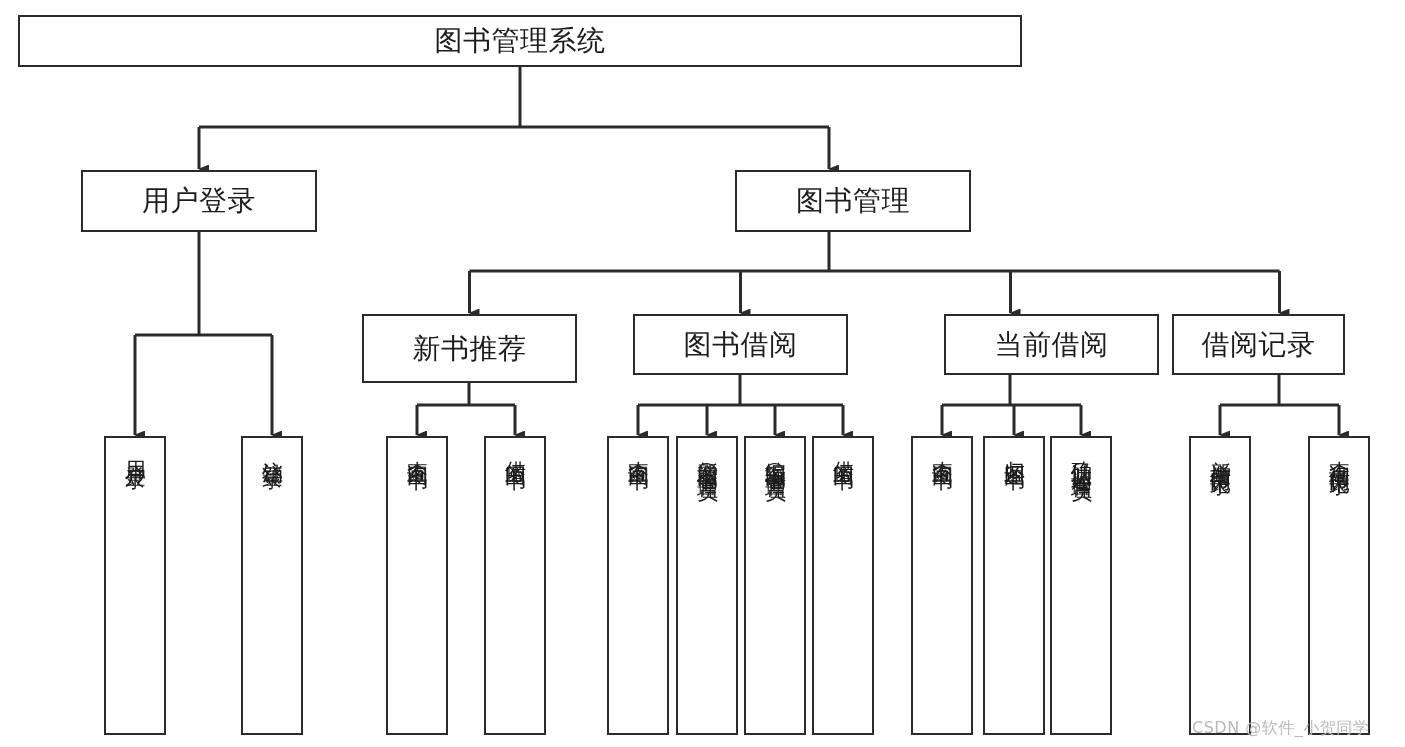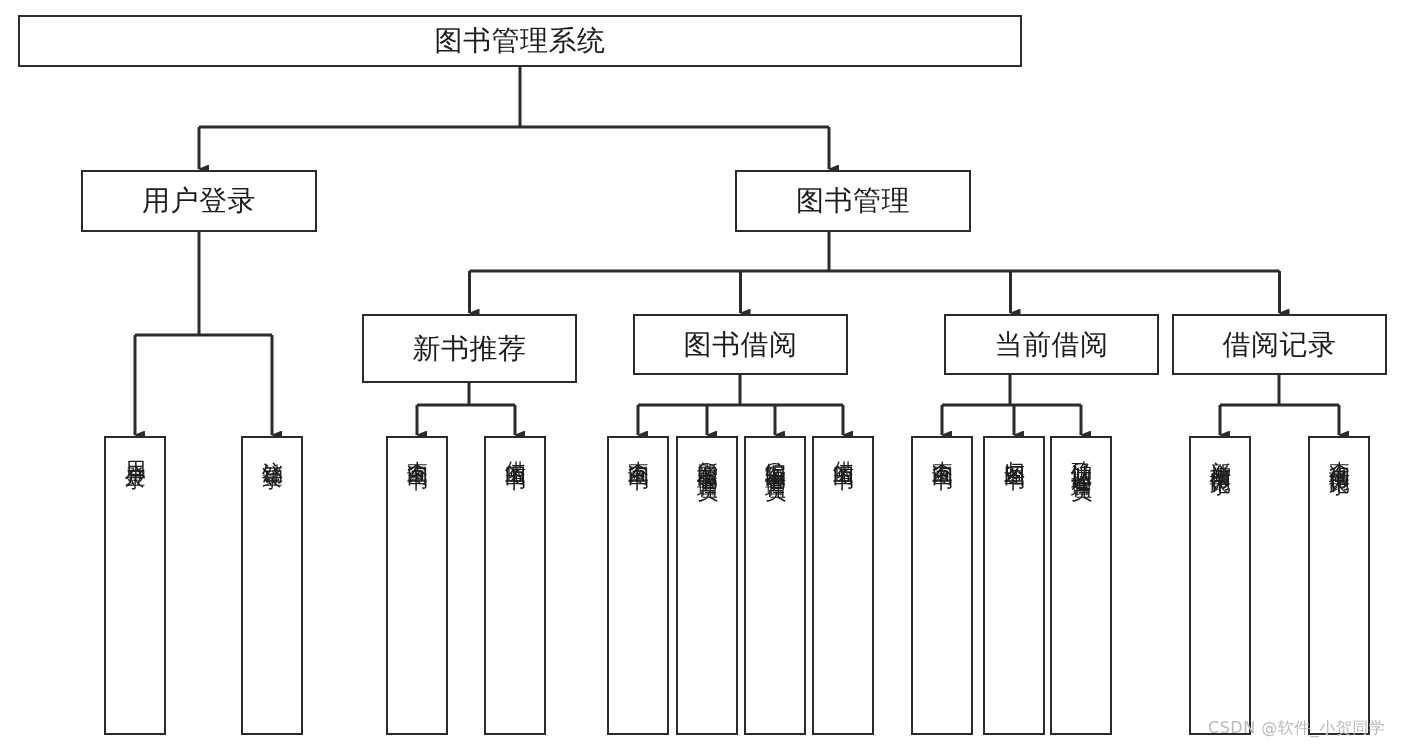--- a/index.html
+++ b/index.html
@@ -61,21 +61,20 @@
     line-height: 1;
     white-space: nowrap;
   }
   .watermark {
     position: absolute;
     font-size: 16px;
     color: #b9b9b9;
     white-space: nowrap;
     letter-spacing: 0.5px;
     font-family: "DejaVu Sans", "Liberation Sans", sans-serif;
-    padding-left: 16px;
   }
 </style>
 </head>
 <body>
 
 <div id="diagram-root">
   <svg id="edges-layer" width="1405" height="747" viewBox="0 0 1405 747" xmlns="http://www.w3.org/2000/svg">
     <defs>
       <marker id="arrowhead" markerWidth="9" markerHeight="11" refX="4.5" refY="10" orient="auto" markerUnits="userSpaceOnUse">
         <polygon points="0,0 9,0 4.5,11" fill="#2b2b2b"></polygon>
@@ -129,21 +128,21 @@
       </div>
       <div class="node h" style="left: 362px; top: 314px; width: 215px; height: 69px;">
         <span class="node-label">新书推荐</span>
       </div>
       <div class="node h" style="left: 633px; top: 314px; width: 215px; height: 61px;">
         <span class="node-label">图书借阅</span>
       </div>
       <div class="node h" style="left: 944px; top: 314px; width: 215px; height: 61px;">
         <span class="node-label">当前借阅</span>
       </div>
-      <div class="node h" style="left: 1172px; top: 314px; width: 215px; height: 61px;">
+      <div class="node h" style="left: 1172px; top: 314px; width: 173px; height: 61px;">
         <span class="node-label">借阅记录</span>
       </div>
       <div class="node v" style="left: 104px; top: 436px; width: 62px; height: 299px;">
         <span class="node-label">用户登录</span>
       </div>
       <div class="node v" style="left: 241px; top: 436px; width: 62px; height: 299px;">
         <span class="node-label">注销登录</span>
       </div>
       <div class="node v" style="left: 386px; top: 436px; width: 62px; height: 299px;">
         <span class="node-label">查询图书</span>

